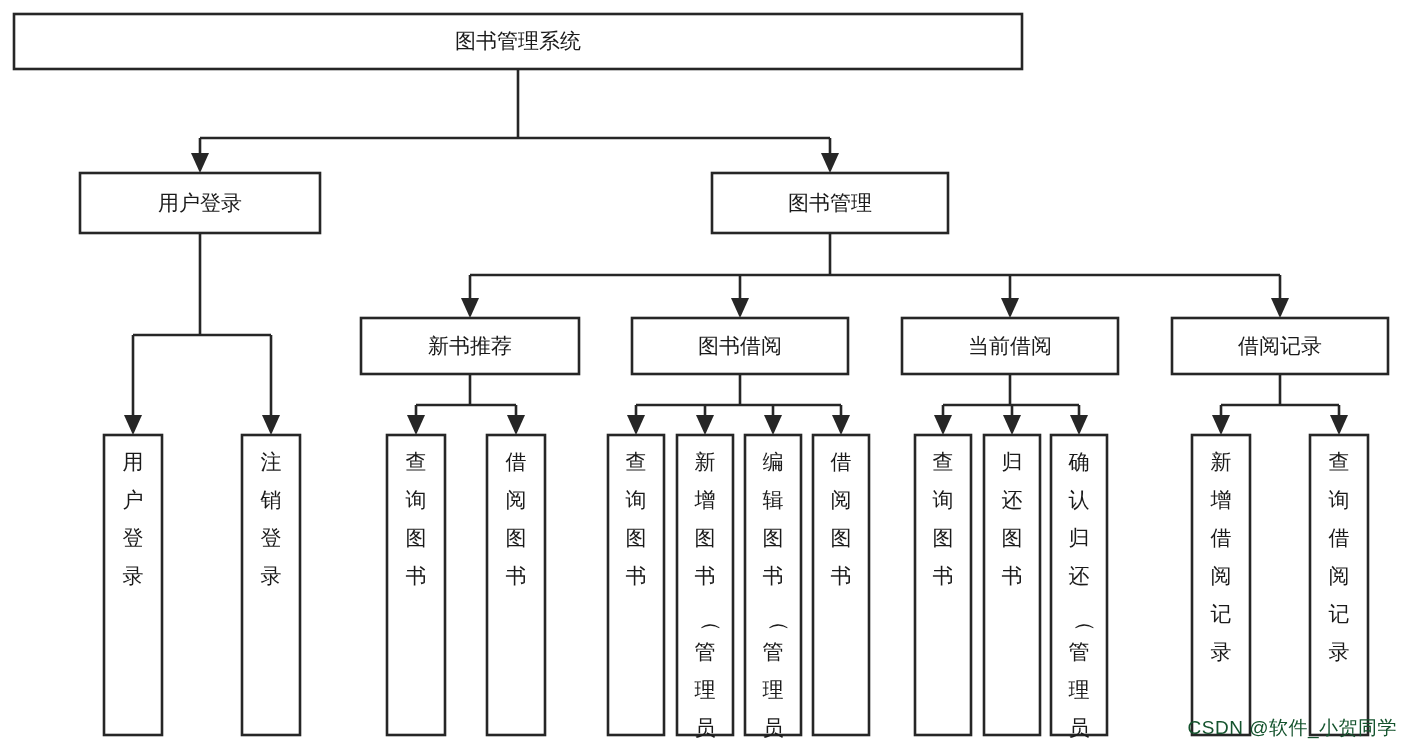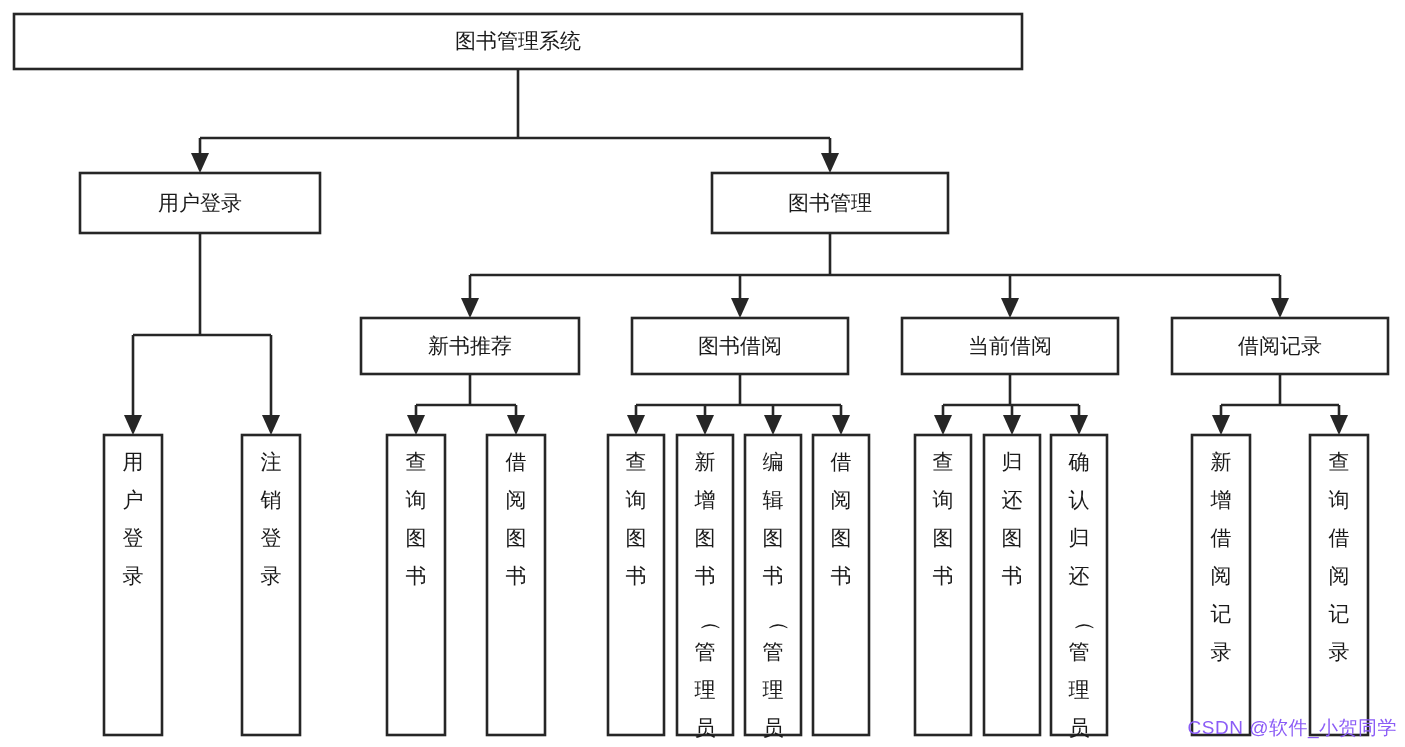--- a/index.html
+++ b/index.html
@@ -55,21 +55,21 @@
   .arrow-head {
     fill: #262626;
     stroke: none;
   }
   .watermark {
     position: absolute;
     right: 8px;
     bottom: 6px;
     font-family: "Liberation Sans", "DejaVu Sans", sans-serif;
     font-size: 19px;
-    color: #8b5cf6;
+    color: #14532d;
     letter-spacing: 0.5px;
     white-space: nowrap;
     user-select: none;
   }
 </style>
 </head>
 <body>
 
 <div id="diagram-root">
   <svg class="flow" viewBox="0 0 1405 747" xmlns="http://www.w3.org/2000/svg">

